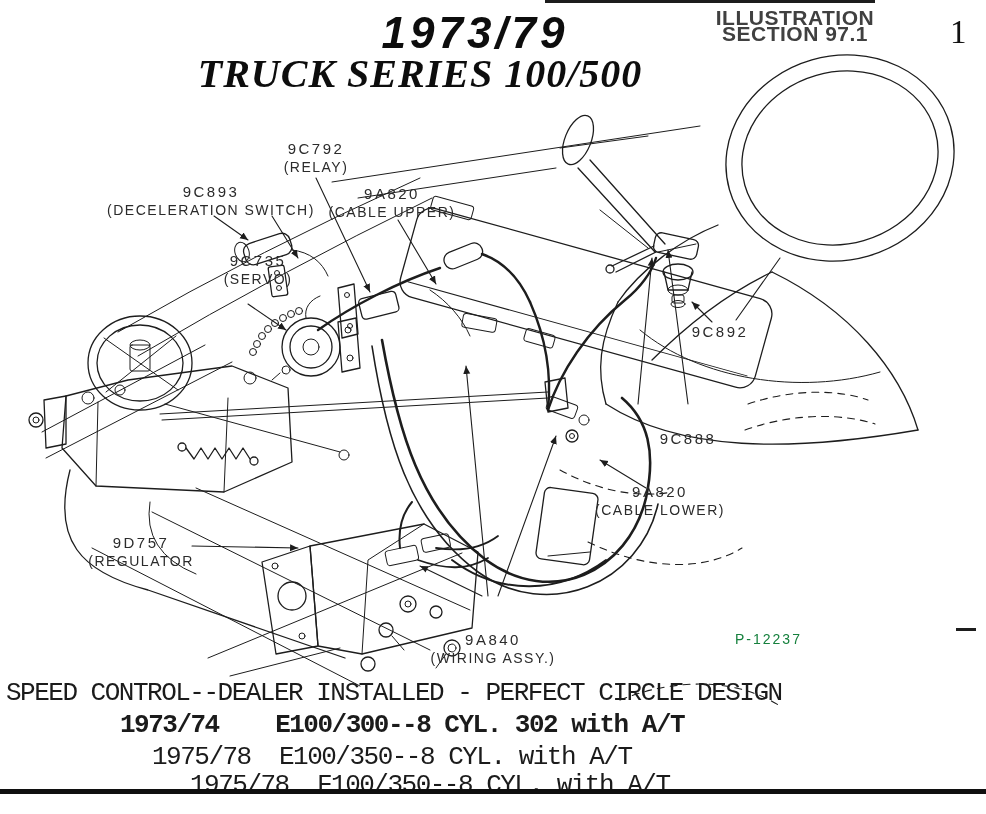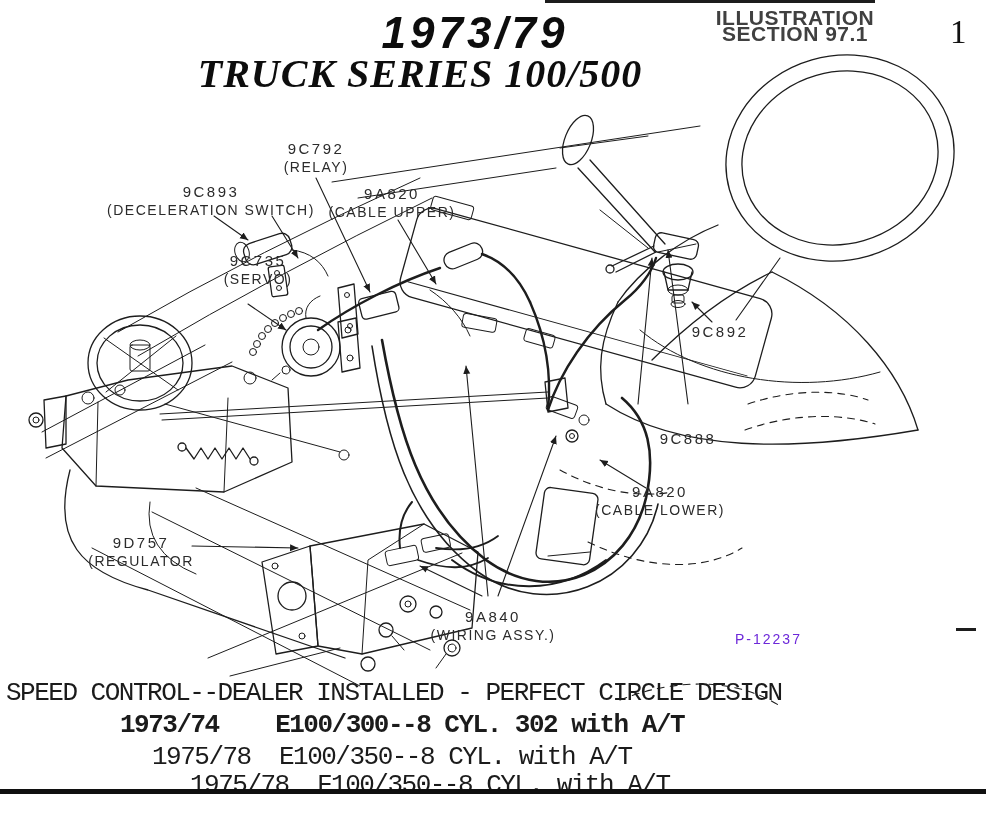--- a/index.html
+++ b/index.html
@@ -25,21 +25,21 @@
     position:absolute;left:950px;top:14px;font-family:"Liberation Serif",serif;
     font-size:33px;color:#111;
   }
   
   .part-label{
     position:absolute;transform:translateX(-50%);text-align:center;
     font-size:15px;letter-spacing:2.5px;color:#2b2b2b;white-space:nowrap;line-height:19px;
   }
   .part-label .desc{font-size:14px;letter-spacing:1.5px;display:block;}
   .fig-num{
-    position:absolute;left:735px;top:631px;font-size:14px;letter-spacing:2px;color:#6d28d9;
+    position:absolute;left:735px;top:631px;font-size:14px;letter-spacing:2px;color:#15803d;
   }
   
   .caption-line{
     position:absolute;font-family:"Liberation Mono","DejaVu Sans Mono",monospace;
     font-size:26px;letter-spacing:-1.5px;white-space:pre;color:#1b1b1b;
   }
   .cap1{left:6px;top:678px;text-align:center;}
   .cap2{left:120px;top:710px;font-weight:bold;}
   .cap3{left:152px;top:742px;text-align:center;}
   .cap4{left:150px;top:770px;margin-left:40px;}
@@ -325,21 +325,21 @@
   <span>9C888</span>
 </div>
 <div class="part-label" style="left:660px;top:482px;">
   <span>9A820</span>
   <span class="desc">(CABLE LOWER)</span>
 </div>
 <div class="part-label" style="left:141px;top:533px;">
   <span>9D757</span>
   <span class="desc">(REGULATOR</span>
 </div>
-<div class="part-label" style="left:493px;top:607px;">
+<div class="part-label" style="left:493px;top:630px;">
   <span>9A840</span>
   <span class="desc">(WIRING ASSY.)</span>
 </div>
 <div class="fig-num">P-12237</div>
 
 <div class="caption-line cap1">SPEED CONTROL--DEALER INSTALLED - PERFECT CIRCLE DESIGN</div>
 <div class="caption-line cap2">1973/74    E100/300--8 CYL. 302 with A/T</div>
 <div class="caption-line cap3">1975/78  E100/350--8 CYL. with A/T</div>
 <div class="caption-line cap4">1975/78  F100/350--8 CYL. with A/T</div>
 <div class="bottom-rule"></div>

